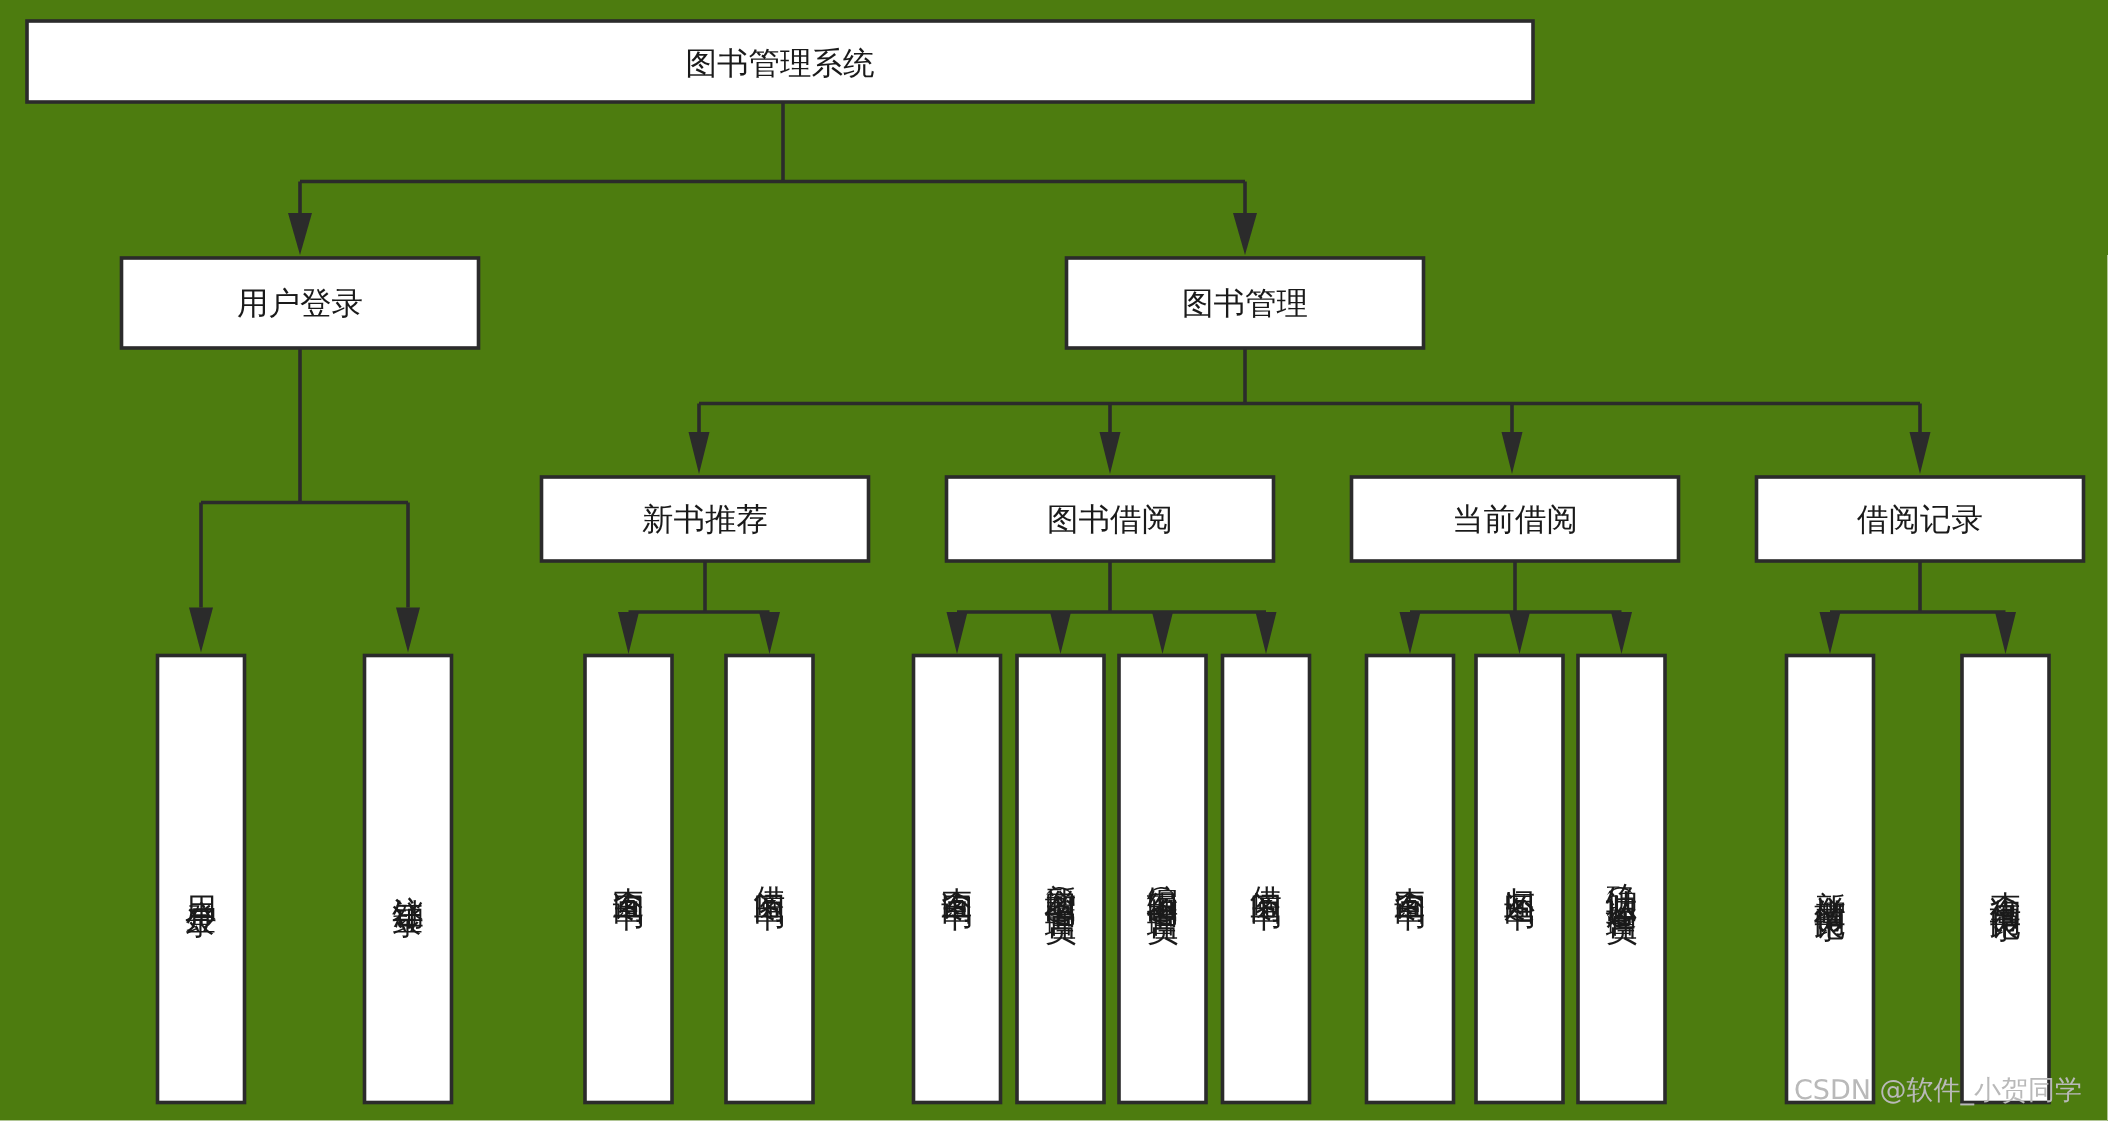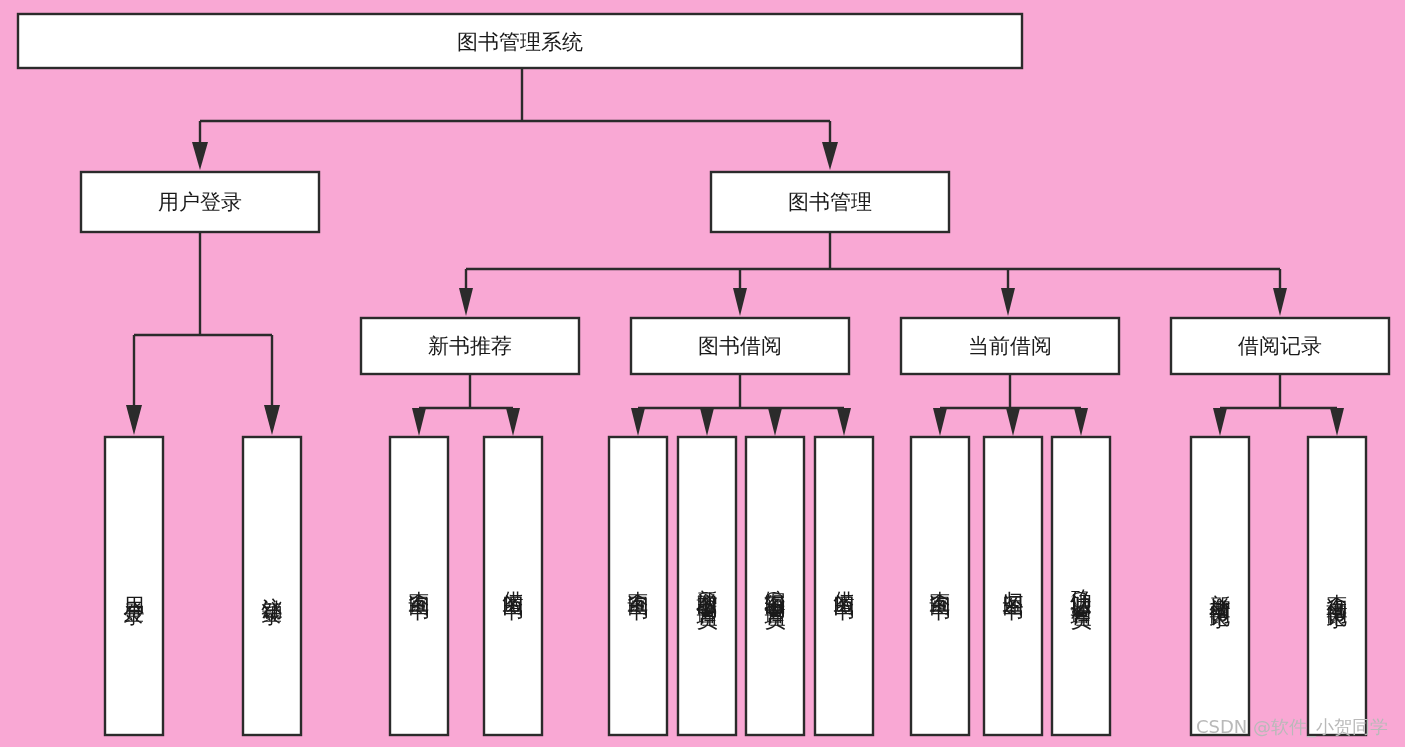--- a/index.html
+++ b/index.html
@@ -8,21 +8,21 @@
     padding: 0;
     background: #ffffff;
   }
   body {
     font-family: "DejaVu Sans", "Liberation Sans", sans-serif;
   }
   #diagram-root {
     position: relative;
     width: 1405px;
     height: 747px;
-    background: #f9a8d4;
+    background: #4d7c0f;
     overflow: hidden;
   }
   svg.canvas {
     position: absolute;
     left: 0;
     top: 0;
     width: 1405px;
     height: 747px;
   }
   .node-rect {

